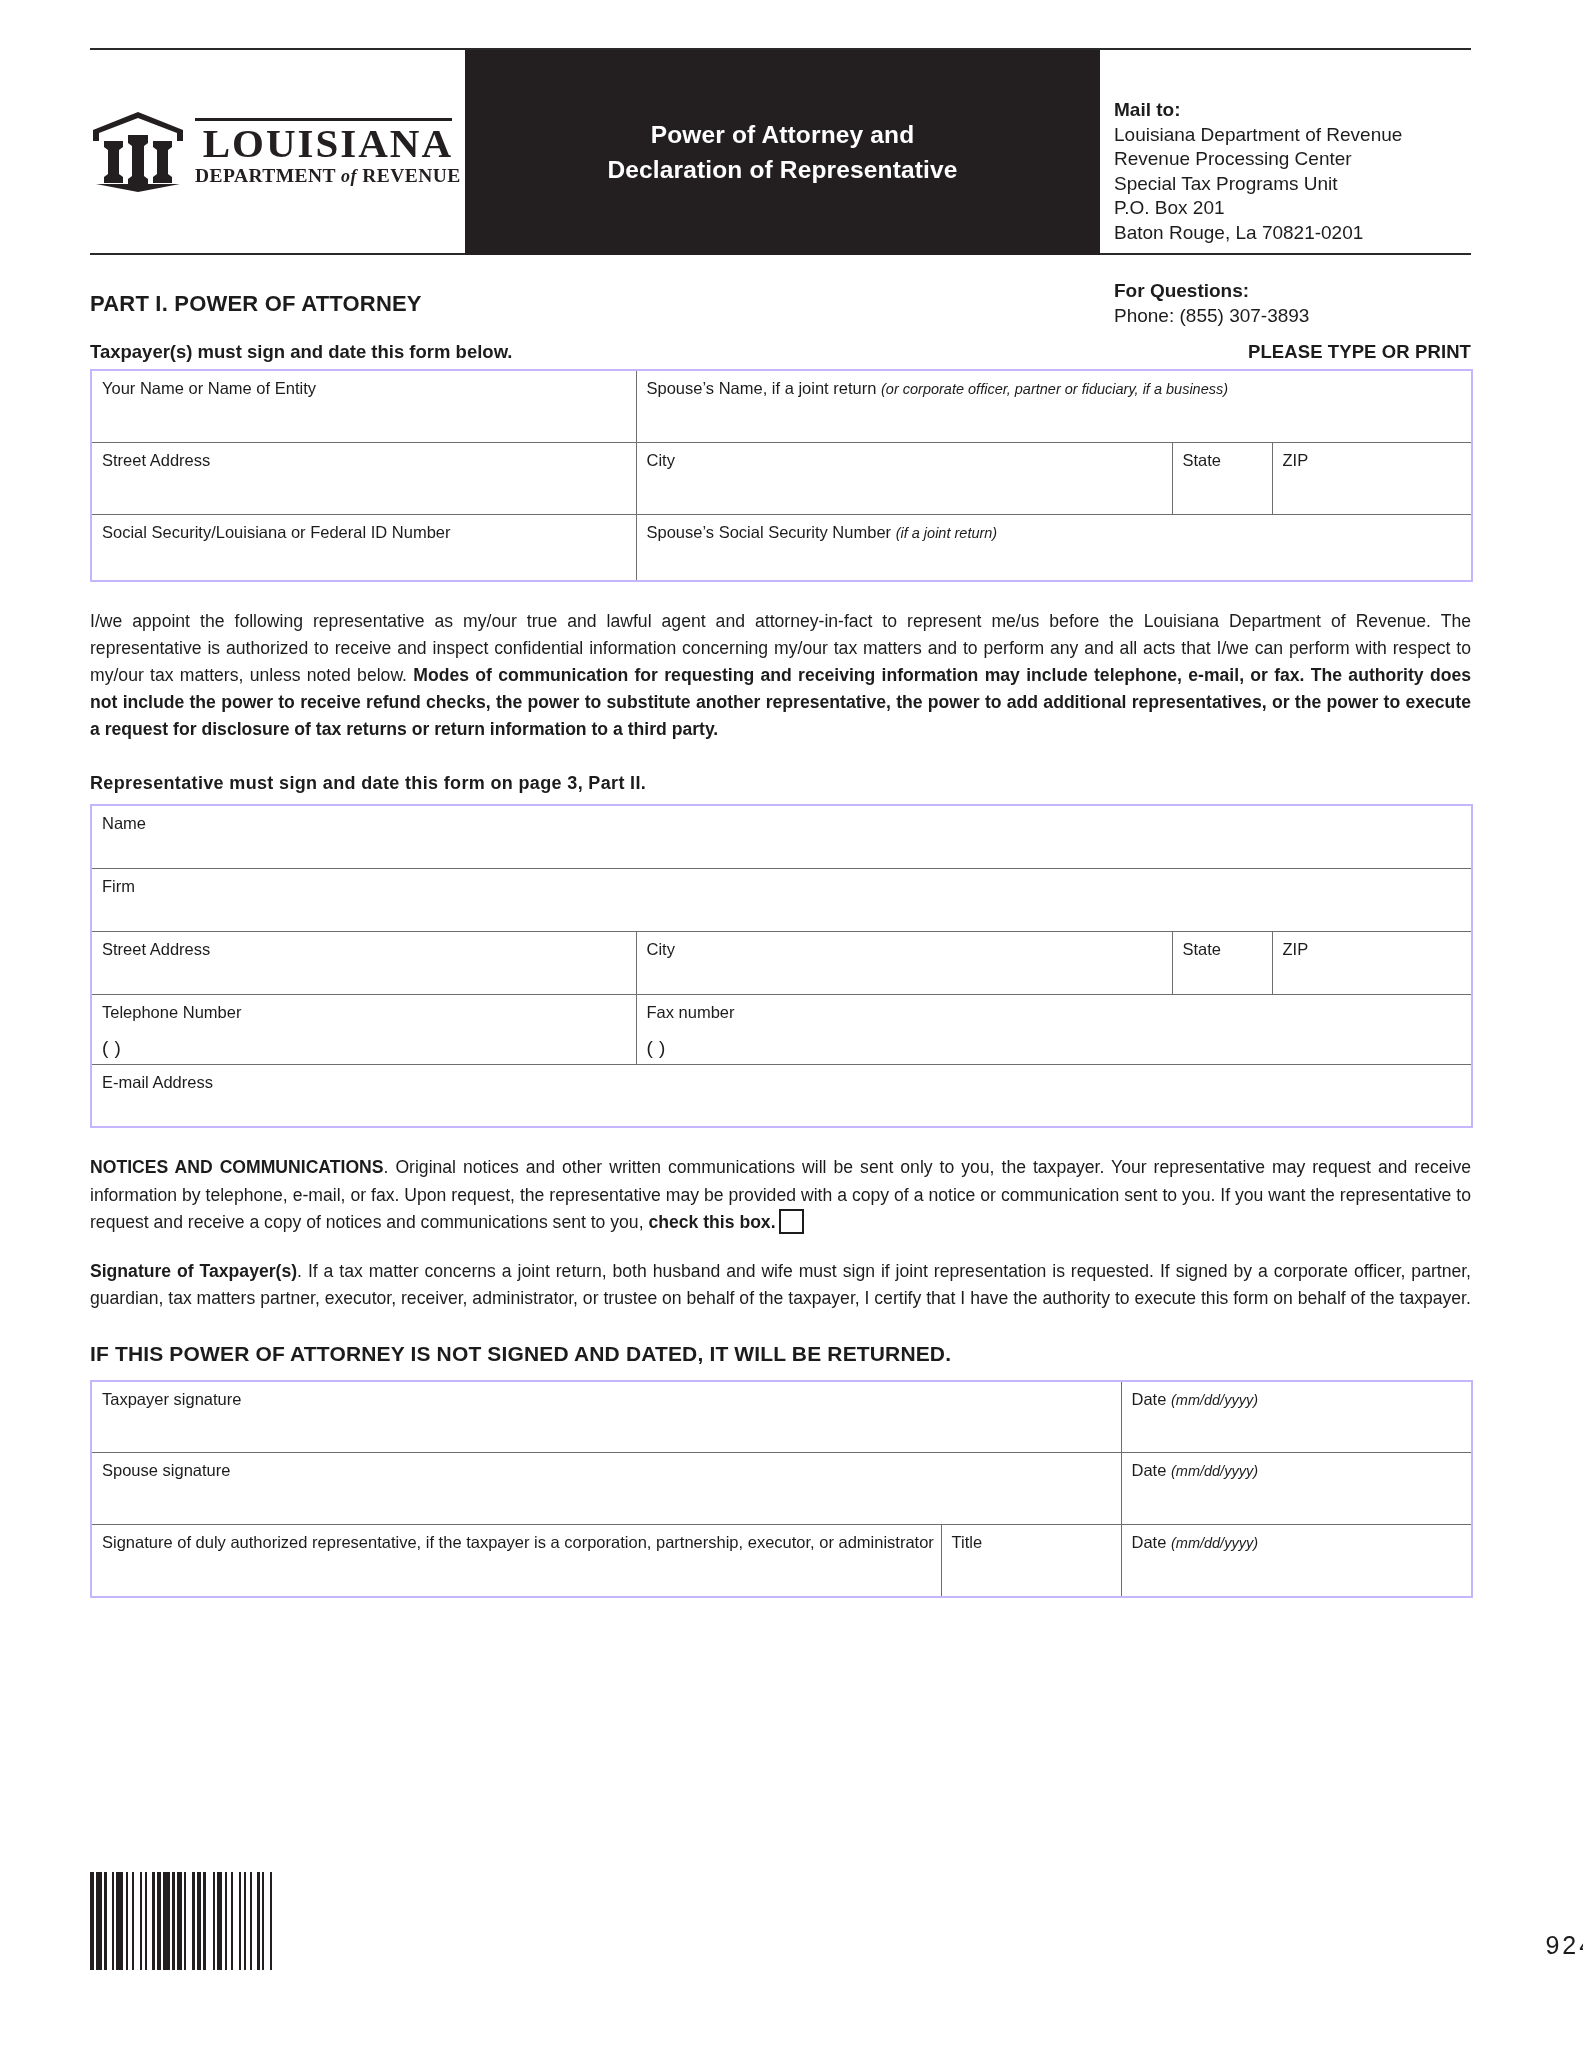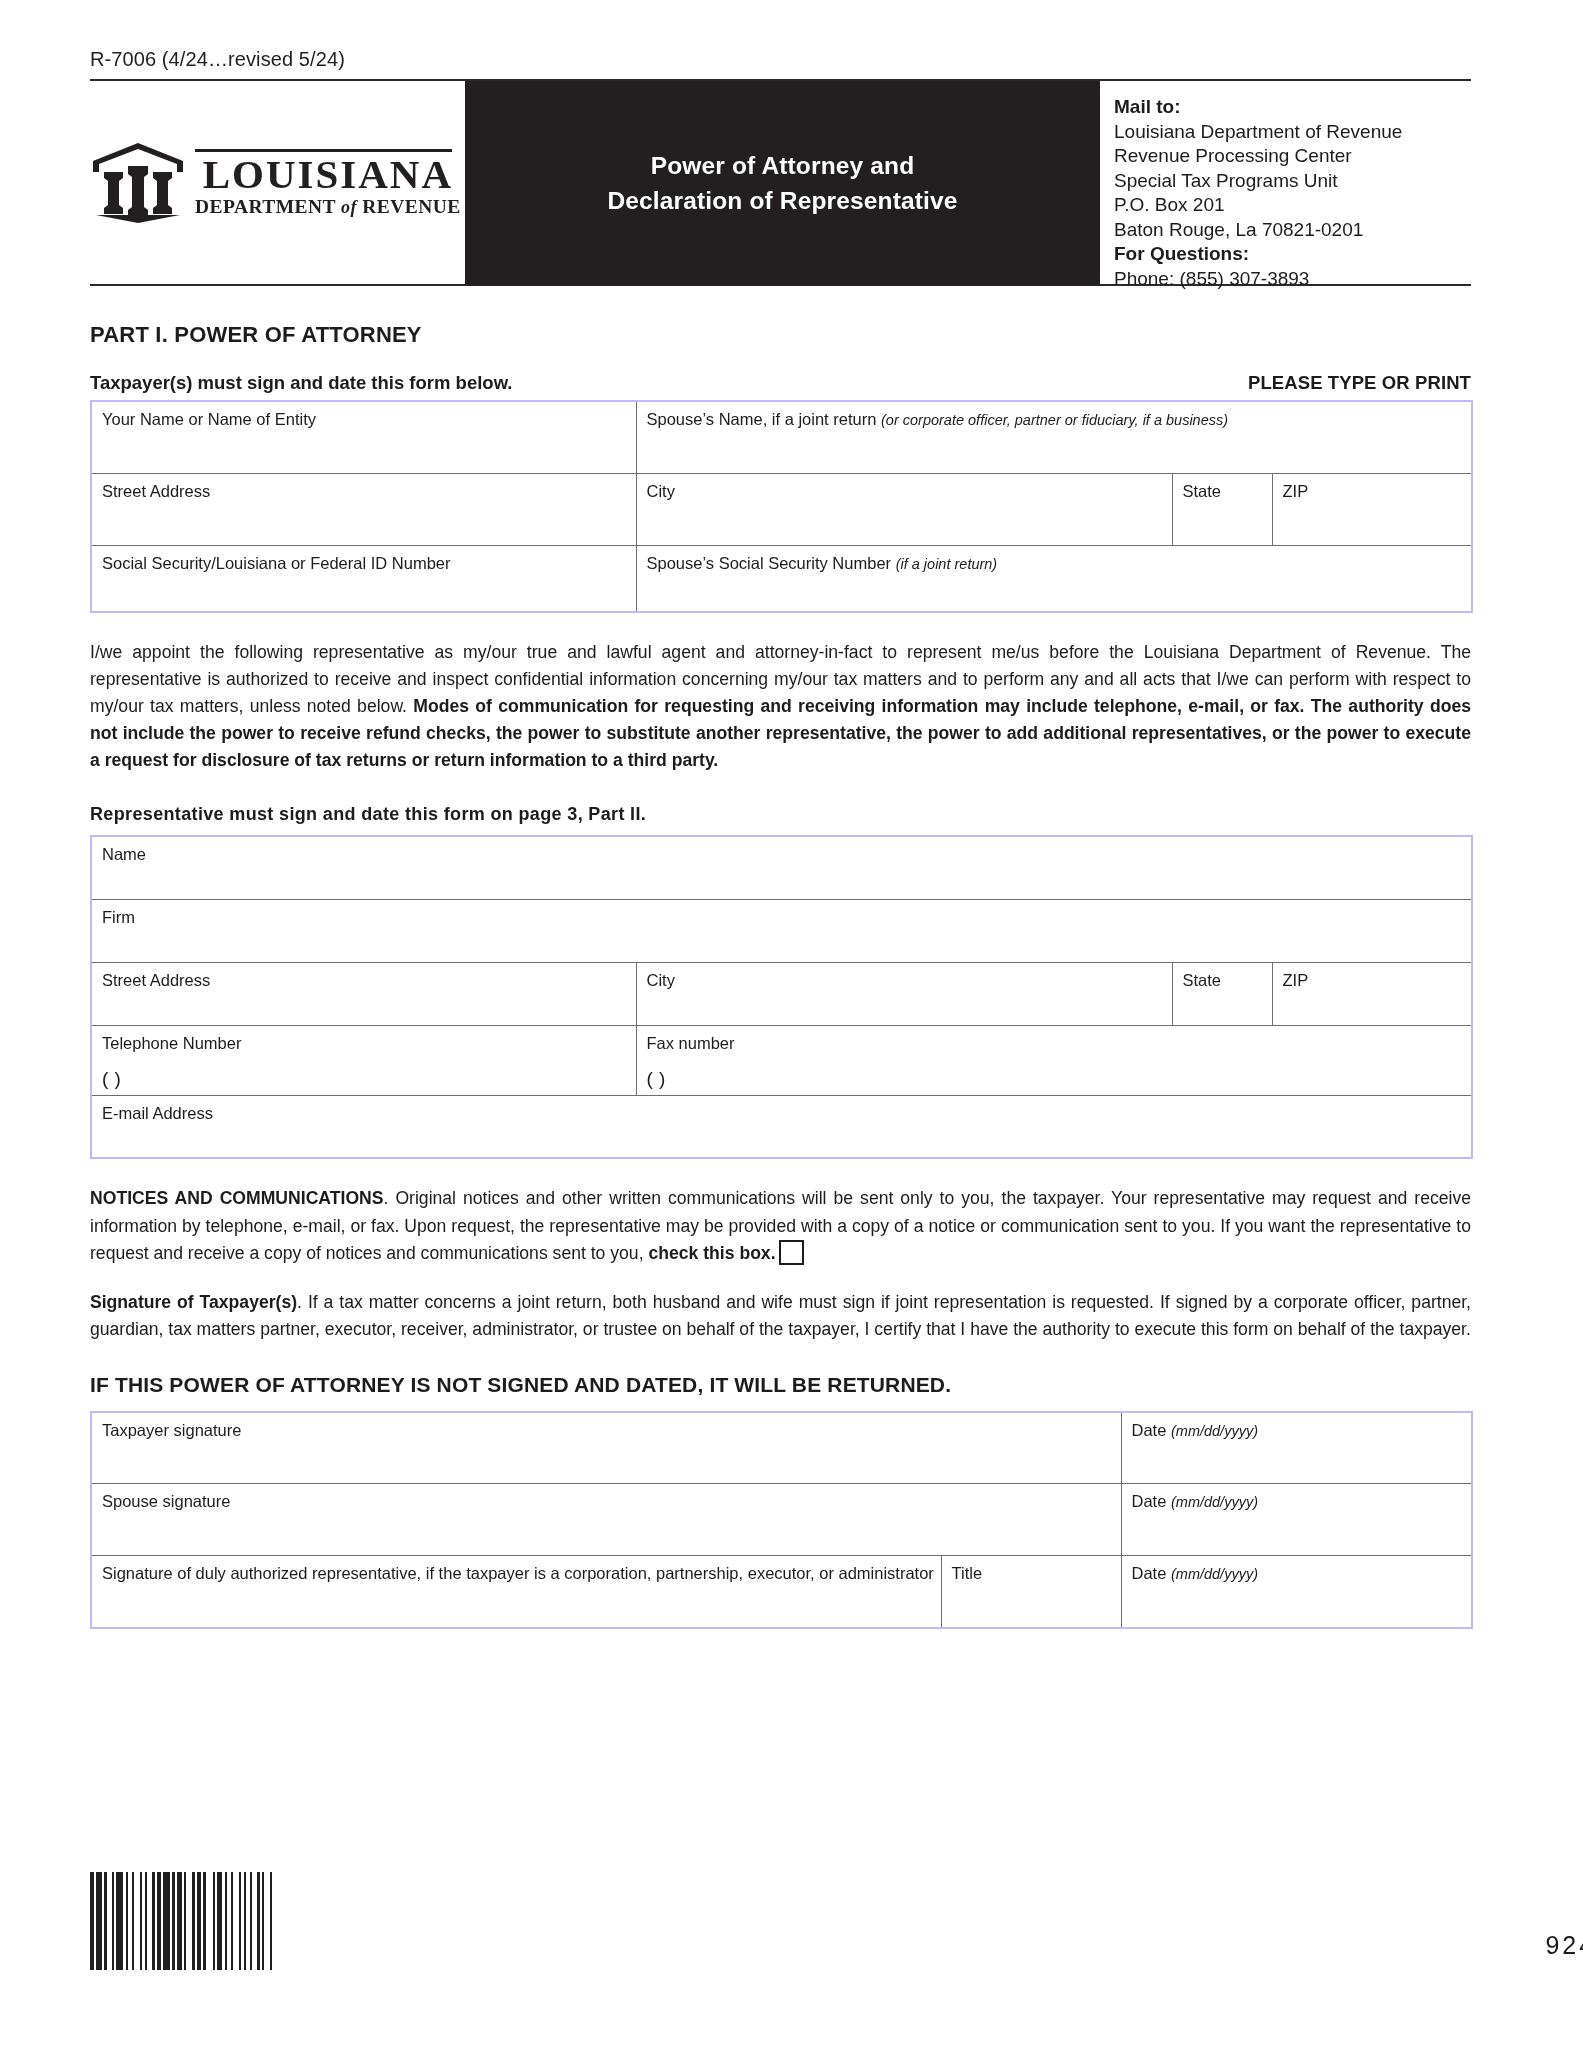--- a/index.html
+++ b/index.html
@@ -29,21 +29,21 @@
   .logo-l2 { font-family:"Liberation Serif", serif; font-weight:700; font-size:19.5px;
              letter-spacing:.45px; line-height:1.15; color:#231f20; margin-top:1px;}
   .logo-l2 i { font-style:italic; font-weight:700; font-size:18px;}
 
   .title-cell { flex:0 0 635px; background:#231f20; color:#fff;
                 display:flex; align-items:center; justify-content:center; text-align:center; }
   .title-cell .t { font-size:24.5px; font-weight:700; line-height:1.42; letter-spacing:.15px; }
 
   .mail-cell { flex:1 1 auto; border-bottom:2px solid #2a2a2a; padding:14px 0 0 14px; }
   .mail-cell div { font-size:19px; line-height:1.29; white-space:nowrap; }
-  .mail-cell .b { font-weight:700; }
+  .mail-cell .b { font-weight:700;margin-top:34px; }
 
   
   h2.part { font-size:22px; font-weight:700; letter-spacing:.2px; margin:36px 0 0 0; }
   .subline { display:flex; justify-content:space-between; align-items:baseline;
              width:1381px; margin:24px 12px 6px 0; }
   .subline .l { font-size:18.5px; font-weight:700; }
   .subline .r { font-size:18.5px; font-weight:700; letter-spacing:.1px; }
 
   
   table.grid { width:1381px; border-collapse:collapse; table-layout:fixed; }
@@ -75,21 +75,20 @@
             padding:0 22px 10px 0; }
   .corner { position:absolute; right:0; top:-26px; width:22px; height:84px;
             border-right:3px solid #1c1c1c; border-top:3px solid #1c1c1c;
             border-bottom:3px solid #1c1c1c; }
 </style>
 </head>
 <body>
 
 <div class="page">
 
-  <div class="formno">R-7006 (4/24…revised 5/24)</div>
   <div class="rule-top"></div>
 
   <div class="headwrap">
 
     <div class="logo-cell">
       <div class="logo">
         <svg class="logo-mark" viewBox="0 0 92 82">
           <path fill="#231f20" d="M46 1 L91 19 L91 30 L85 30 L85 22 L46 7 L7 22 L7 30 L1 30 L1 19 Z"></path>
           <path fill="#231f20" d="M12 30 h19 v6 l-4 3 v24 l4 3 v6 h-19 v-6 l4 -3 v-24 l-4 -3 z"></path>
           <path fill="#231f20" d="M36 24 h20 v8 l-4 3 v30 l4 3 v6 h-20 v-6 l4 -3 v-30 l-4 -3 z"></path>

